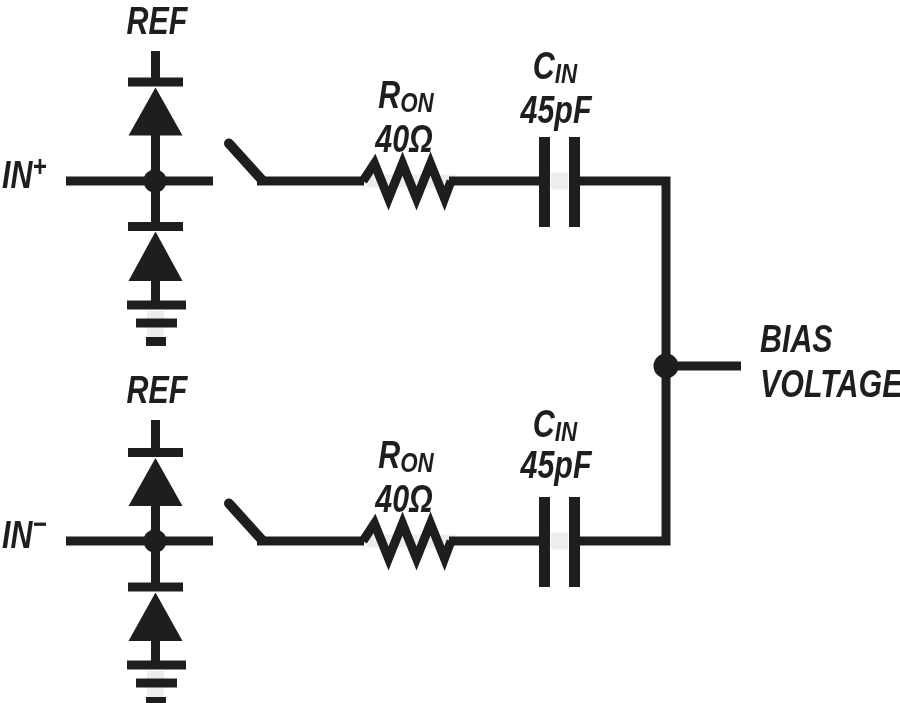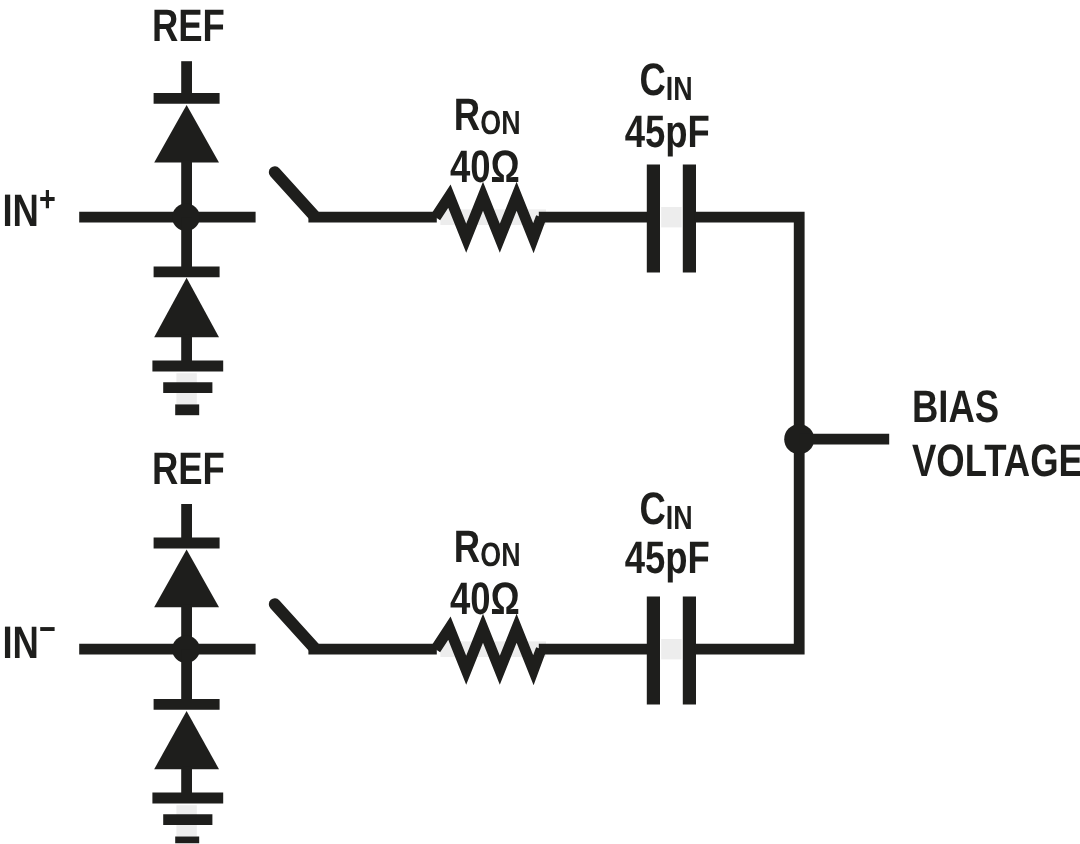--- a/index.html
+++ b/index.html
@@ -2,20 +2,21 @@
 <html><head>
 <meta charset="utf-8">
 <style>
   html, body { margin: 0; padding: 0; background: #ffffff; }
   .stage {
     position: relative;
     width: 900px;
     height: 703px;
     background: #ffffff;
     overflow: hidden;
+    font-style: italic;
   }
   svg { display: block; }
   .wire   { stroke: #1e1e1c; stroke-width: 9; fill: none; stroke-linecap: butt; }
   .wire-j { stroke: #1e1e1c; stroke-width: 9; fill: none; stroke-linejoin: miter; }
   .arm    { stroke: #1e1e1c; stroke-width: 10; fill: none; stroke-linecap: round; }
   .plate  { stroke: #1e1e1c; stroke-width: 11; fill: none; }
   .solid  { fill: #1e1e1c; stroke: none; }
   .lbl {
     font-family: "Liberation Sans", "DejaVu Sans", sans-serif;
     font-weight: 700;

